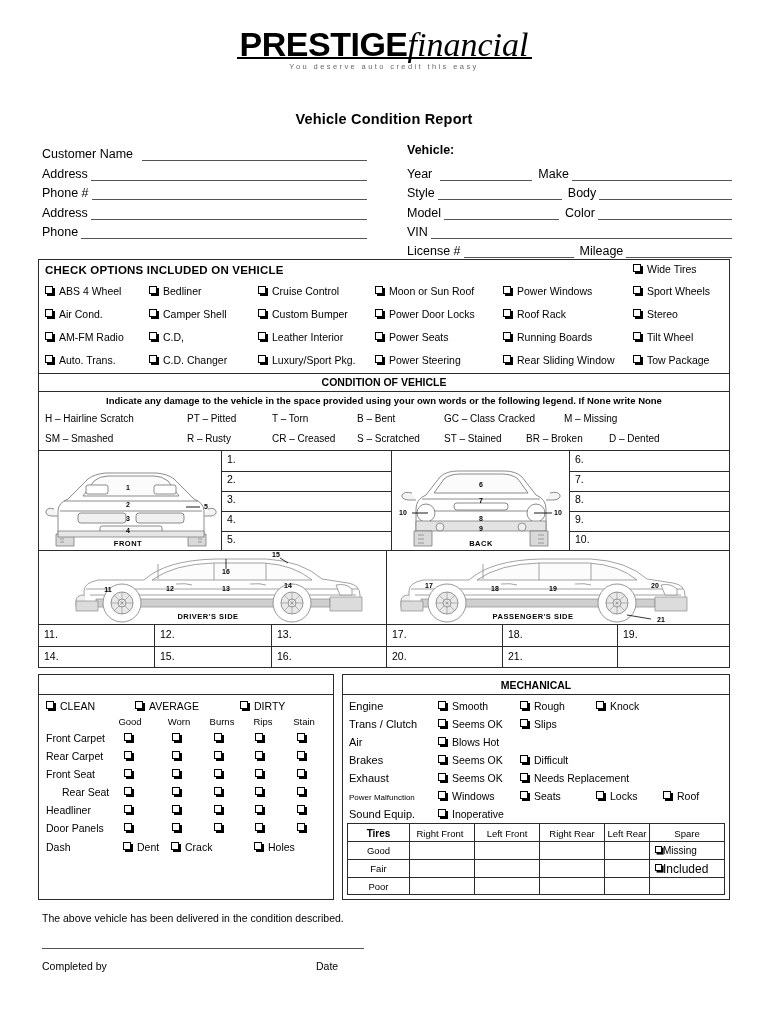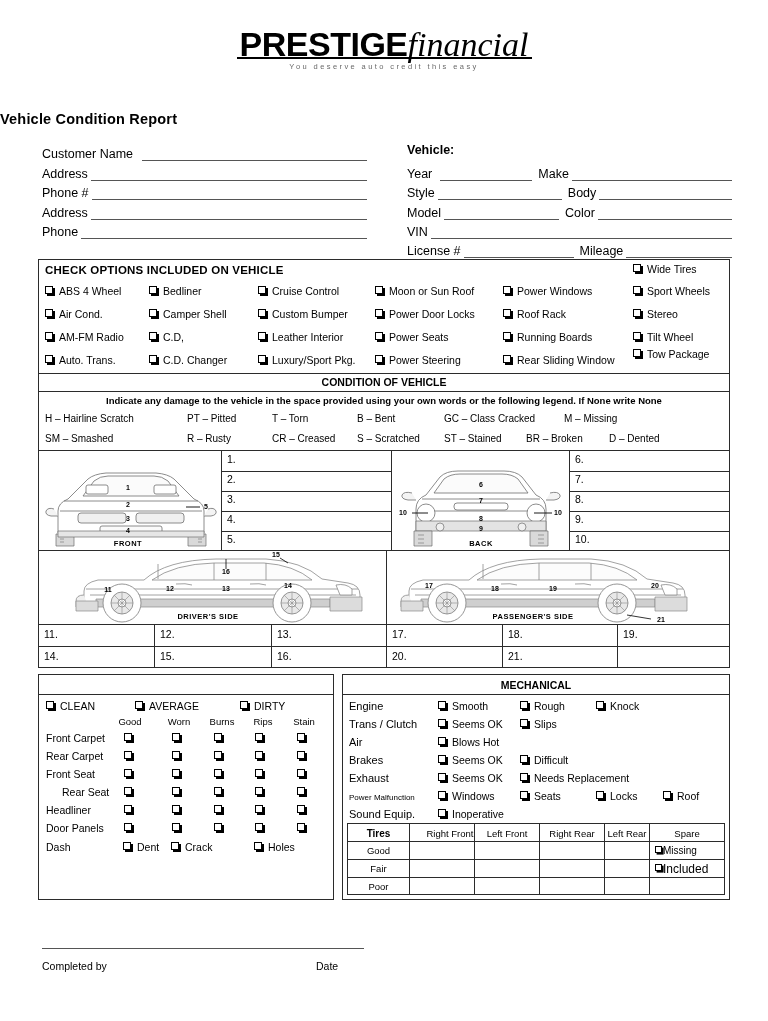--- a/index.html
+++ b/index.html
@@ -26,21 +26,21 @@
     font-family:"Liberation Serif", serif;
     font-style:italic; font-size:34px; color:#000;
     vertical-align:baseline;
   }
   .logo-rule { width:295px; height:1.5px; background:#000; margin:1px auto 0 auto; }
   .logo-tag {
     font-size:7.5px; letter-spacing:2.4px; color:#6a6a6a;
     margin-top:3px; font-family:"Liberation Sans", sans-serif;
   }
   .report-title {
-    position:absolute; left:0; top:111px; width:768px; text-align:left;
+    position:absolute; left:0; top:111px; width:768px; text-align:center;
     font-size:14.5px; font-weight:bold; letter-spacing:0.2px;
   }
 
   
   .info { position:absolute; left:42px; top:142px; width:690px; height:116px; font-size:12.5px; }
   .info-col { position:absolute; top:0; }
   .info-left { left:0; width:325px; }
   .info-right { left:365px; width:325px; }
   .irow { height:19.4px; display:flex; align-items:flex-end; white-space:nowrap; }
   .irow .lbl { flex:0 0 auto; padding-right:3px; line-height:14px; }
@@ -286,21 +286,21 @@
           <span>Sport Wheels</span>
         </div>
       <div class="opt-cell" style="left:594px; top:48px;">
           <span class="cb"></span>
           <span>Stereo</span>
         </div>
       <div class="opt-cell" style="left:594px; top:71px;">
           <span class="cb"></span>
           <span>Tilt Wheel</span>
         </div>
-      <div class="opt-cell" style="left:594px; top:88px;">
+      <div class="opt-cell" style="left:594px; top:94px;">
           <span class="cb"></span>
           <span>Tow Package</span>
         </div>
     </div>
 
     <div class="hline" style="top:113px;"></div>
 
     <div class="bar-title" style="top:116px;">CONDITION OF VEHICLE</div>
     <div class="hline" style="top:131px;"></div>
 
@@ -693,21 +693,21 @@
       <div class="hline" style="top:17px;"></div>
       <div class="hline" style="top:35px;"></div>
       <div class="hline" style="top:53px;"></div>
       <div class="vline" style="left:61px;  top:0; height:70px;"></div>
       <div class="vline" style="left:126px; top:0; height:70px;"></div>
       <div class="vline" style="left:191px; top:0; height:70px;"></div>
       <div class="vline" style="left:256px; top:0; height:70px;"></div>
       <div class="vline" style="left:301px; top:0; height:70px;"></div>
 
       <div class="tcell bold" style="left:0px;   top:1px; width:61px; height:16px;">Tires</div>
-      <div class="tcell" style="left:70px;  top:1px; width:64px; height:16px;">Right Front</div>
+      <div class="tcell" style="left:60px;  top:1px; width:64px; height:16px;">Right Front</div>
       <div class="tcell" style="left:127px; top:1px; width:64px; height:16px;">Left Front</div>
       <div class="tcell" style="left:192px; top:1px; width:64px; height:16px;">Right Rear</div>
       <div class="tcell" style="left:257px; top:1px; width:44px; height:16px;">Left Rear</div>
       <div class="tcell" style="left:302px; top:1px; width:74px; height:16px;">Spare</div>
 
       <div class="tcell" style="left:0px; top:18px; width:61px; height:17px;">Good</div>
       <div class="tcell" style="left:0px; top:36px; width:61px; height:17px;">Fair</div>
       <div class="tcell" style="left:0px; top:54px; width:61px; height:16px;">Poor</div>
 
       <div class="tcell" style="left:62px;  top:18px; width:64px; height:17px;"></div>
@@ -728,17 +728,18 @@
         <span class="cb sm" style="margin-right:1px;"></span>
           <span style="font-size:10px;">Missing</span>
       </div>
       <div class="tcell" style="left:304px; top:36px; width:72px; height:17px; justify-content:flex-start; padding-left:3px;">
         <span class="cb sm" style="margin-right:1px;"></span>
           <span style="font-size:12px;">Included</span>
       </div>
     </div>
   </div>
 
+  <div class="foot-text">The above vehicle has been delivered in the condition described.</div>
   <div class="sig-line"></div>
   <div class="foot-by">Completed by</div>
   <div class="foot-date">Date</div>
 
 </div>
 
 </body></html>

